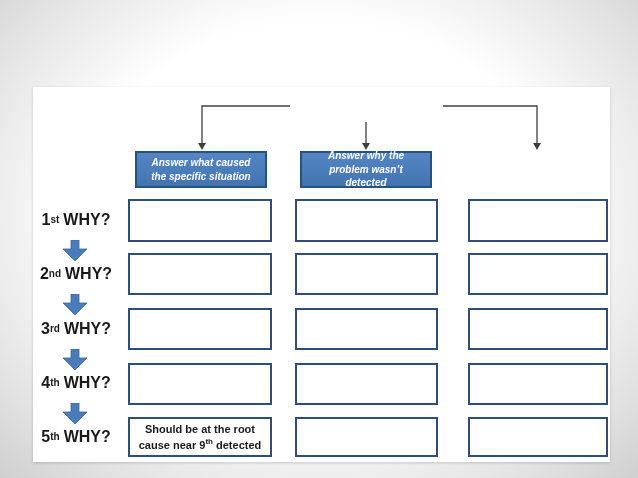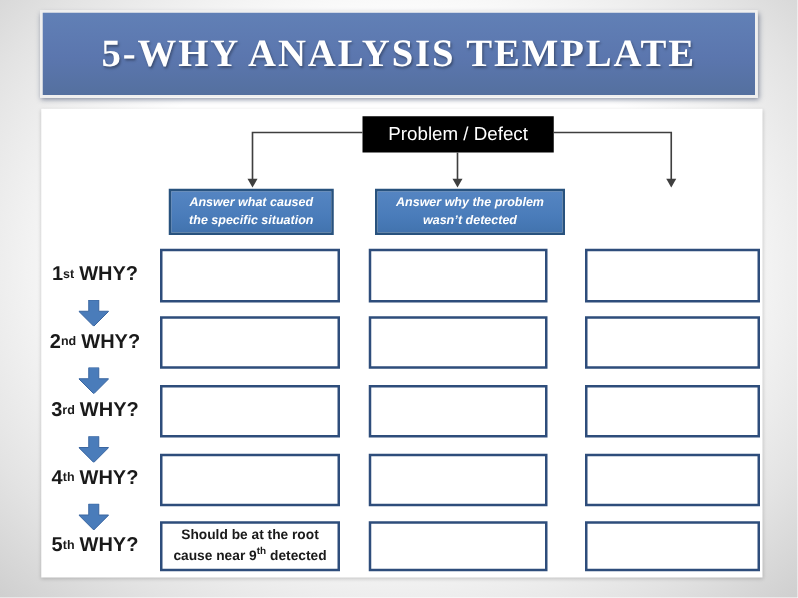--- a/index.html
+++ b/index.html
@@ -42,21 +42,21 @@
 
   
   .col-header{
     position:absolute;height:37px;box-sizing:border-box;
     background:linear-gradient(180deg,#5585c2 0%,#4a7cba 60%,#4273ae 100%);
     border:2px solid #28527e;
     color:#ffffff;font-style:italic;font-weight:bold;font-size:10px;line-height:1.35;
     display:flex;align-items:center;justify-content:center;text-align:center;padding:1px 6px;
   }
   .col-header.c1{left:135px;top:151px;width:132px;justify-content:flex-end;}
-  .col-header.c2{left:300px;top:151px;width:152px;}
+  .col-header.c2{left:300px;top:151px;width:132px;}
   .col-header.c3{left:470px;top:151px;width:132px;}
 
   
   .answer-box{
     position:absolute;box-sizing:border-box;background:#ffffff;border:2px solid #2e4d7b;
     display:flex;align-items:center;justify-content:center;text-align:center;
     font-size:11px;font-weight:bold;color:#1a1a1a;line-height:1.35;padding:1px 4px;
   }
   .gc1{left:128px;width:144px;}
   .gc2{left:295px;width:143px;}
@@ -80,27 +80,21 @@
   .block-arrow{position:absolute;left:63px;width:24px;height:21px;}
   .ba1{top:240px;} .ba2{top:294px;} .ba3{top:349px;} .ba4{top:403px;}
 </style>
 </head>
 <body>
 
 <div class="stage">
 
   <div class="slide-body"></div>
 
-  <div class="title-banner">
-    <h1>5-WHY ANALYSIS TEMPLATE</h1>
-  </div>
 
-  <div class="problem-box">
-    <span>Problem / Defect</span>
-  </div>
 
   <svg class="connectors" viewBox="0 0 638 478" xmlns="http://www.w3.org/2000/svg">
     <g stroke="#3f3f3f" stroke-width="1.3" fill="none">
       <polyline points="290,106 202,106 202,144"></polyline>
       <line x1="366" y1="122" x2="366" y2="144"></line>
       <polyline points="443,106 537,106 537,144"></polyline>
     </g>
     <g fill="#3f3f3f" stroke="none">
       <polygon points="198,143 206,143 202,150"></polygon>
       <polygon points="362,143 370,143 366,150"></polygon>

